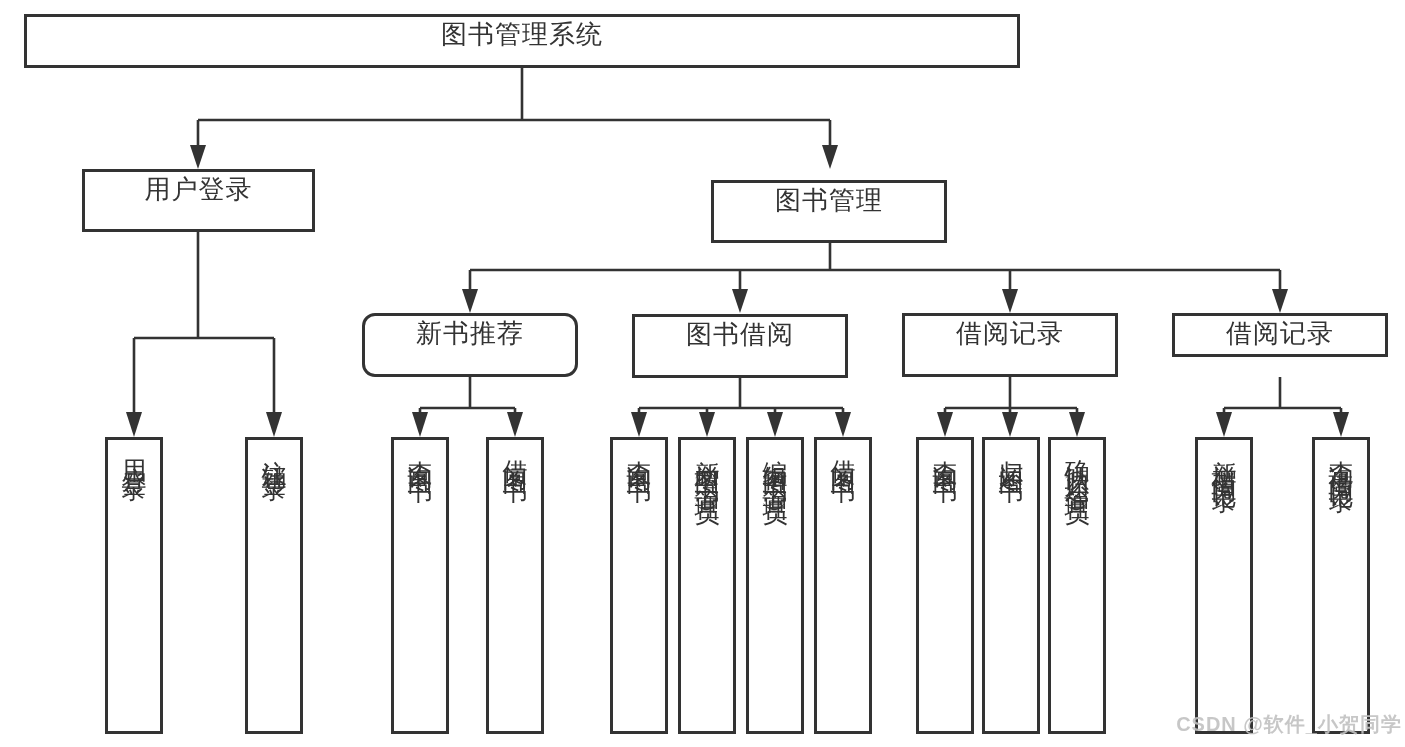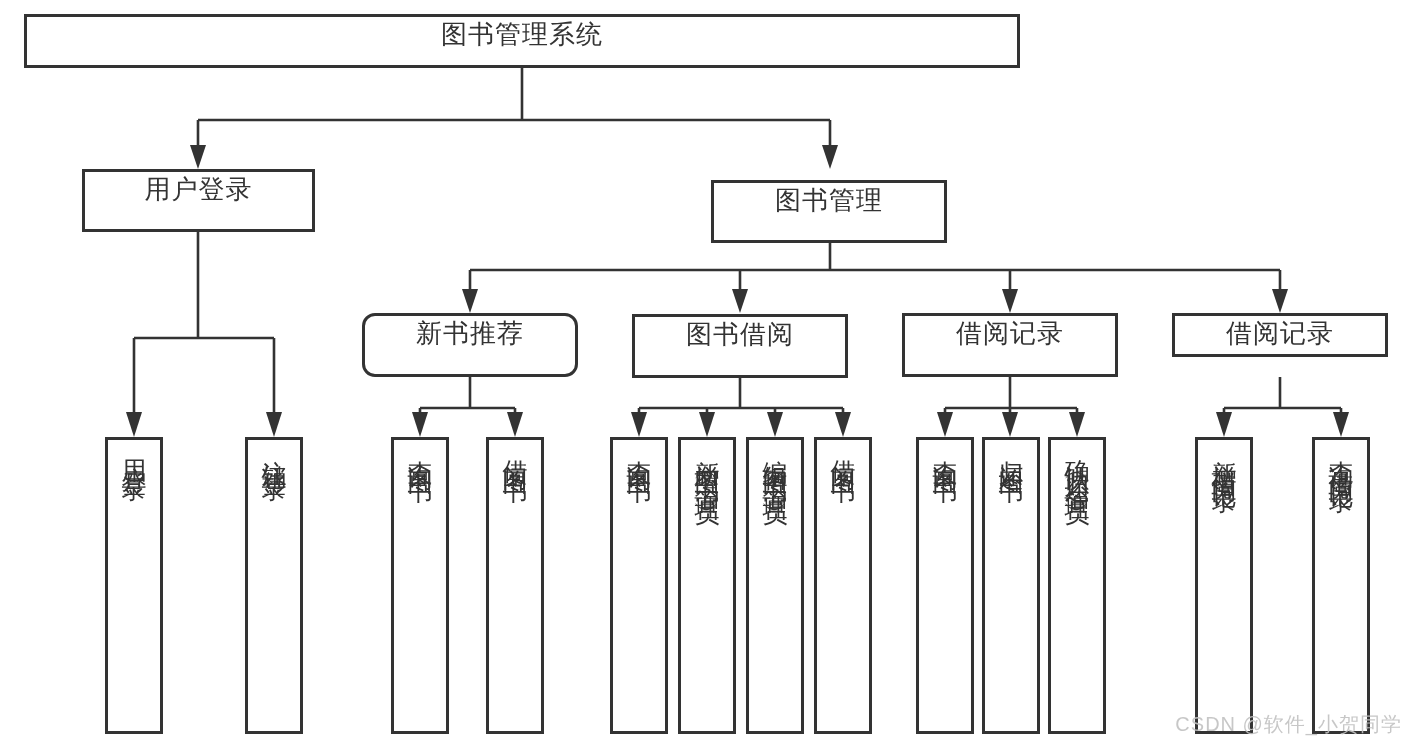--- a/index.html
+++ b/index.html
@@ -31,20 +31,21 @@
     white-space:nowrap;
   }
   .watermark{
     position:absolute;
     right:3px;top:711px;
     font-size:20px;
     color:#c2c2c2;
     letter-spacing:1px;
     z-index:5;
     opacity:.9;
+    font-weight:bold;
   }
   
   #n-root{left:24px;top:14px;width:996px;height:54px;}
   #n-user-login{left:82px;top:169px;width:233px;height:63px;}
   #n-book-mgmt{left:711px;top:180px;width:236px;height:63px;}
   #n-new-book{left:362px;top:313px;width:216px;height:64px;border-radius:13px;}
   #n-borrowing{left:632px;top:314px;width:216px;height:64px;}
   #n-current{left:902px;top:313px;width:216px;height:64px;}
   #n-records{left:1172px;top:313px;width:216px;height:44px;}
   #l-login{left:105px;}  #l-logout{left:245px;}

